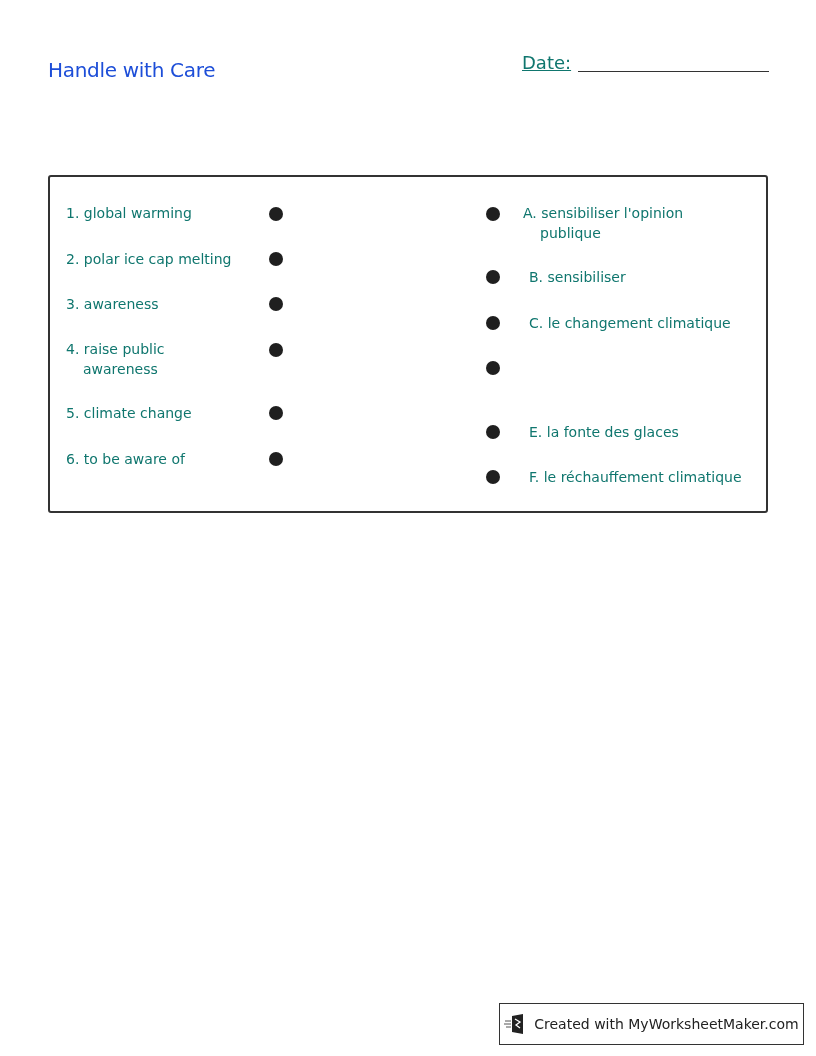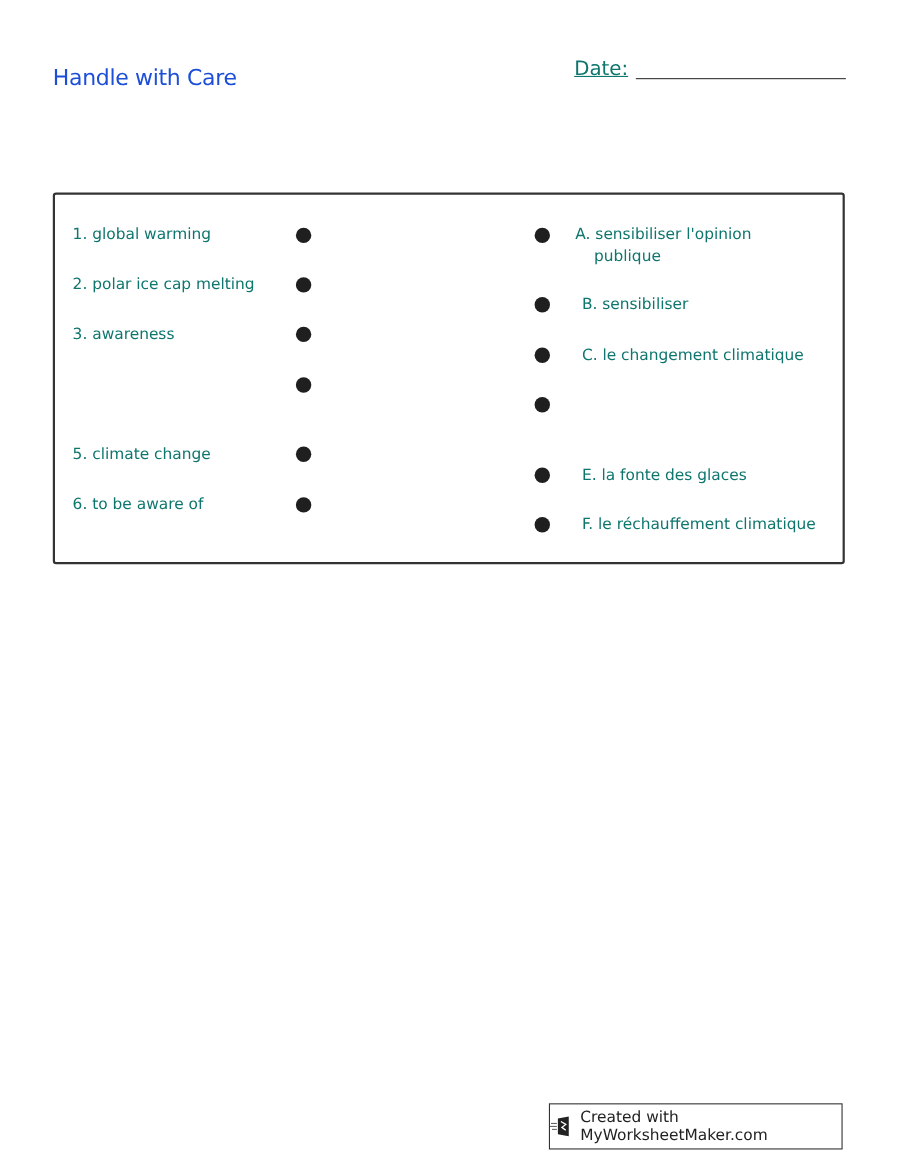--- a/index.html
+++ b/index.html
@@ -20,21 +20,21 @@
       position: absolute; left: 48px; top: 175px; width: 716px; height: 334px;
       border: 2px solid #333; border-radius: 3px; box-sizing: content-box;
     }
     .item { position: absolute; font-size: 14px; line-height: 20px; color: #0f766e; }
     .item .cont { display: block; padding-left: 17px; }
     .dot {
       position: absolute; width: 14px; height: 14px; border-radius: 50%; background: #1f1f1f;
     }
 
     .footer {
-      position: absolute; left: 499px; top: 1003px; width: 267px; height: 42px;
+      position: absolute; left: 499px; top: 1003px; width: 305px; height: 42px;
       border: 1.5px solid #333; box-sizing: border-box;
       display: flex; align-items: center; justify-content: center;
       font-size: 14px; color: #222;
     }
     .footer svg { margin-right: 6px; }
   </style>
 </head>
 <body>
 
 <h1 class="title">
@@ -56,20 +56,24 @@
   <div class="item" style="left:16px; top:72px;">
     <span>2.</span> <span>polar ice cap melting</span>
   </div>
   <div class="dot" style="left:219px; top:75px;"></div>
 
   <div class="item" style="left:16px; top:117px;">
     <span>3.</span> <span>awareness</span>
   </div>
   <div class="dot" style="left:219px; top:120px;"></div>
 
+  <div class="item" style="left:16px; top:162px;">
+    <span>4.</span> <span>raise public</span>
+    <span class="cont">awareness</span>
+  </div>
   <div class="dot" style="left:219px; top:166px;"></div>
 
   <div class="item" style="left:16px; top:226px;text-align:right;">
     <span>5.</span> <span>climate change</span>
   </div>
   <div class="dot" style="left:219px; top:229px;"></div>
 
   <div class="item" style="left:16px; top:272px;">
     <span>6.</span> <span>to be aware of</span>
   </div>

